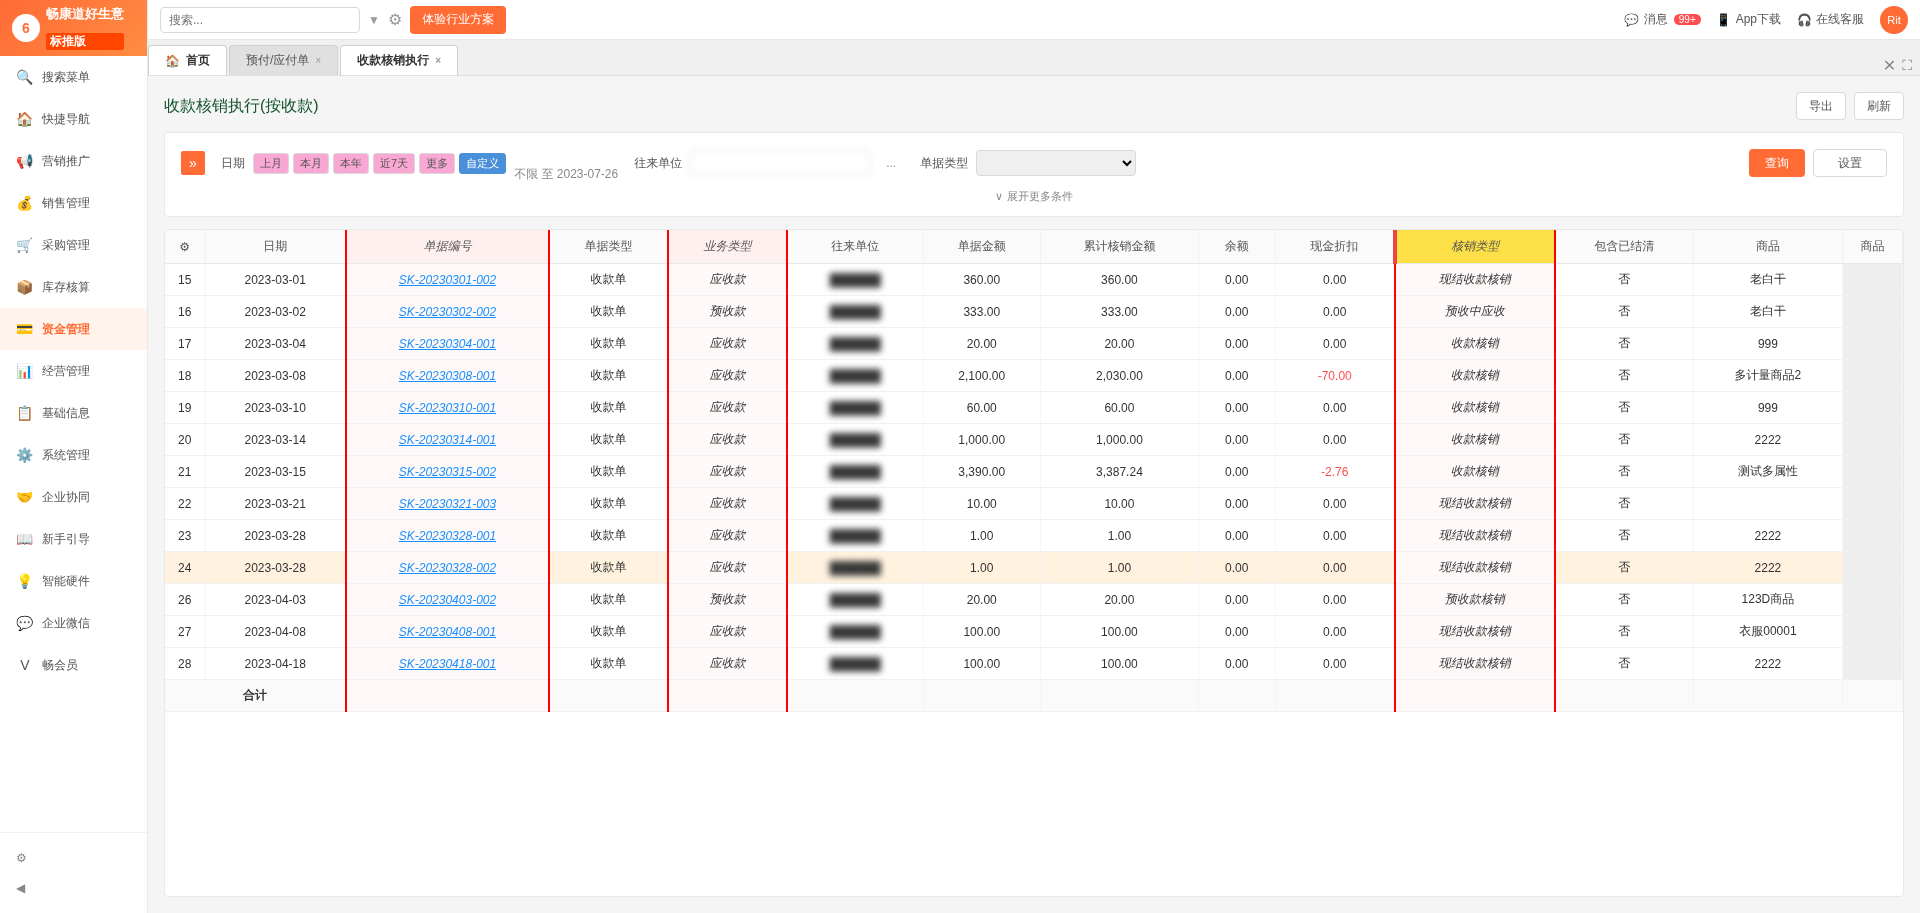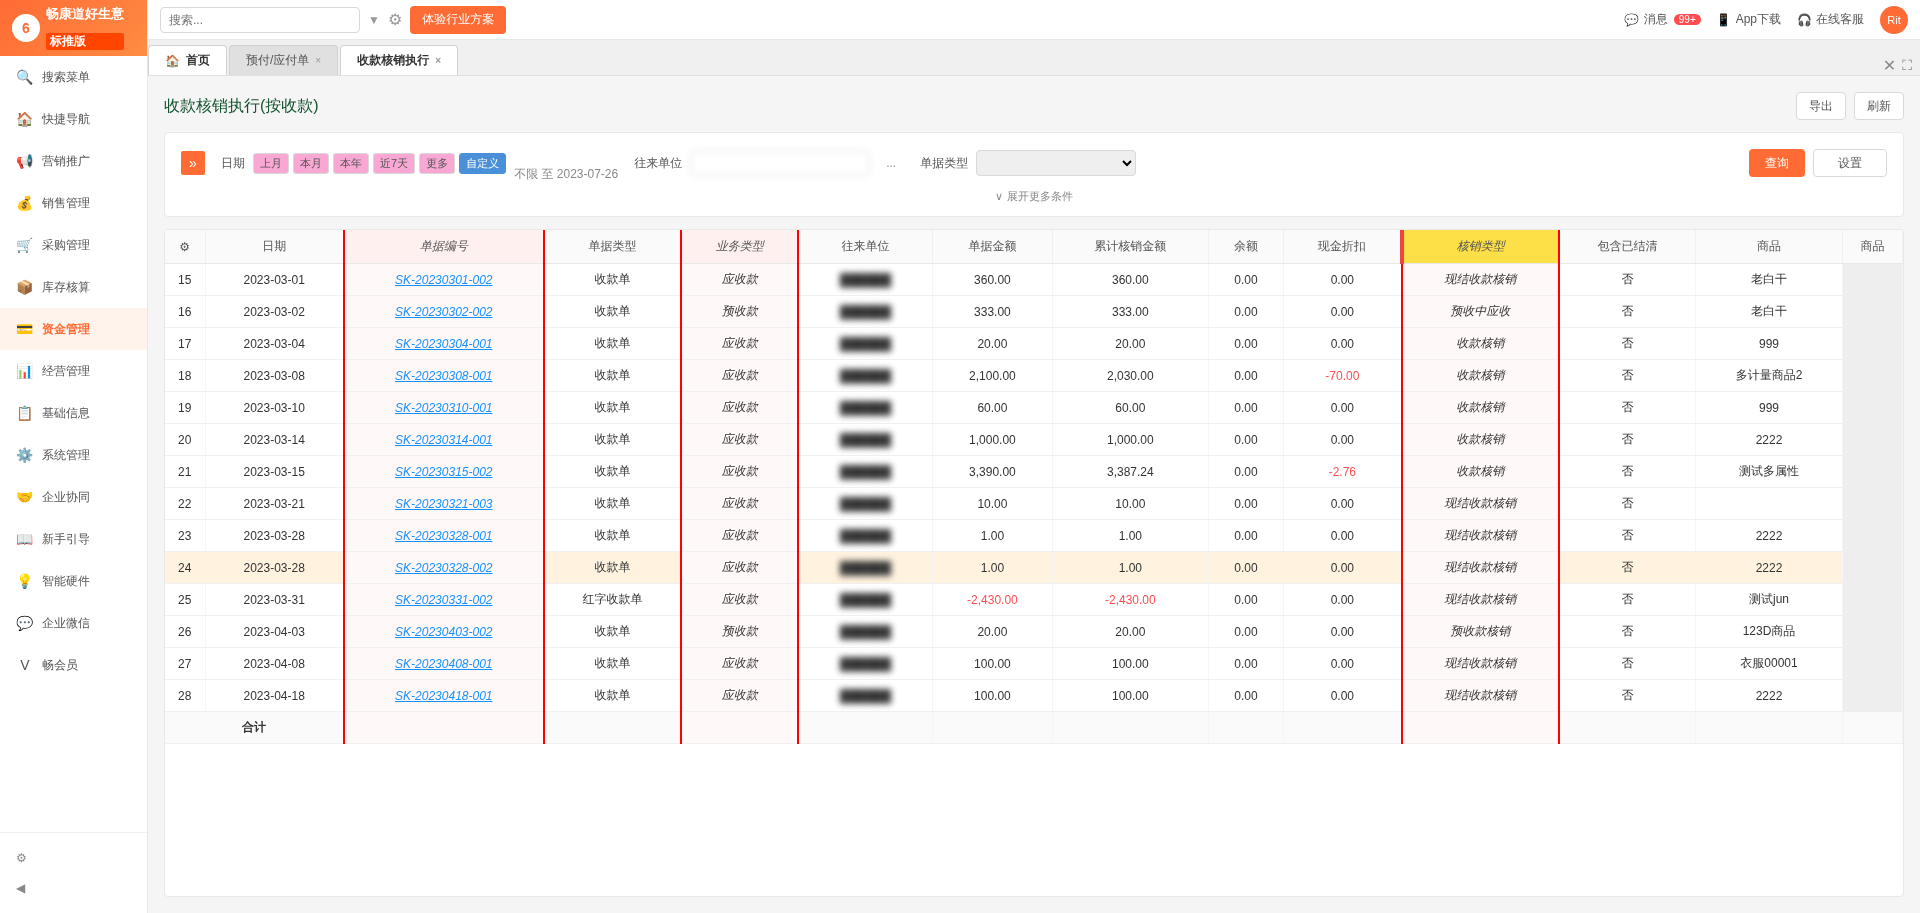--- a/index.html
+++ b/index.html
@@ -434,36 +434,20 @@
     <td class="">1.00</td>
     <td class="">1.00</td>
     <td>0.00</td>
     <td class="">0.00</td>
     <td class="highlight-col" style="border-left:2px solid #ff0000;border-right:2px solid #ff0000;">现结收款核销</td>
     <td>否</td>
     <td>2222</td>
     <td style="width:60px;background:#eee;"></td>
   </tr>
             <tr>
-    <td>25</td>
-    <td>2023-03-31</td>
-    <td class="link-cell highlight-col" style="border-left:2px solid #ff0000;border-right:2px solid #ff0000;">SK-20230331-002</td>
-    <td>红字收款单</td>
-    <td class="highlight-col" style="border-left:2px solid #ff0000;border-right:2px solid #ff0000;">应收款</td>
-    <td class="blurred" style="min-width:80px;">██████</td>
-    <td class="negative">-2,430.00</td>
-    <td class="negative">-2,430.00</td>
-    <td>0.00</td>
-    <td class="">0.00</td>
-    <td class="highlight-col" style="border-left:2px solid #ff0000;border-right:2px solid #ff0000;">现结收款核销</td>
-    <td>否</td>
-    <td>测试jun</td>
-    <td style="width:60px;background:#eee;"></td>
-  </tr>
-            <tr>
     <td>26</td>
     <td>2023-04-03</td>
     <td class="link-cell highlight-col" style="border-left:2px solid #ff0000;border-right:2px solid #ff0000;">SK-20230403-002</td>
     <td>收款单</td>
     <td class="highlight-col" style="border-left:2px solid #ff0000;border-right:2px solid #ff0000;">预收款</td>
     <td class="blurred" style="min-width:80px;">██████</td>
     <td class="">20.00</td>
     <td class="">20.00</td>
     <td>0.00</td>
     <td class="">0.00</td>

